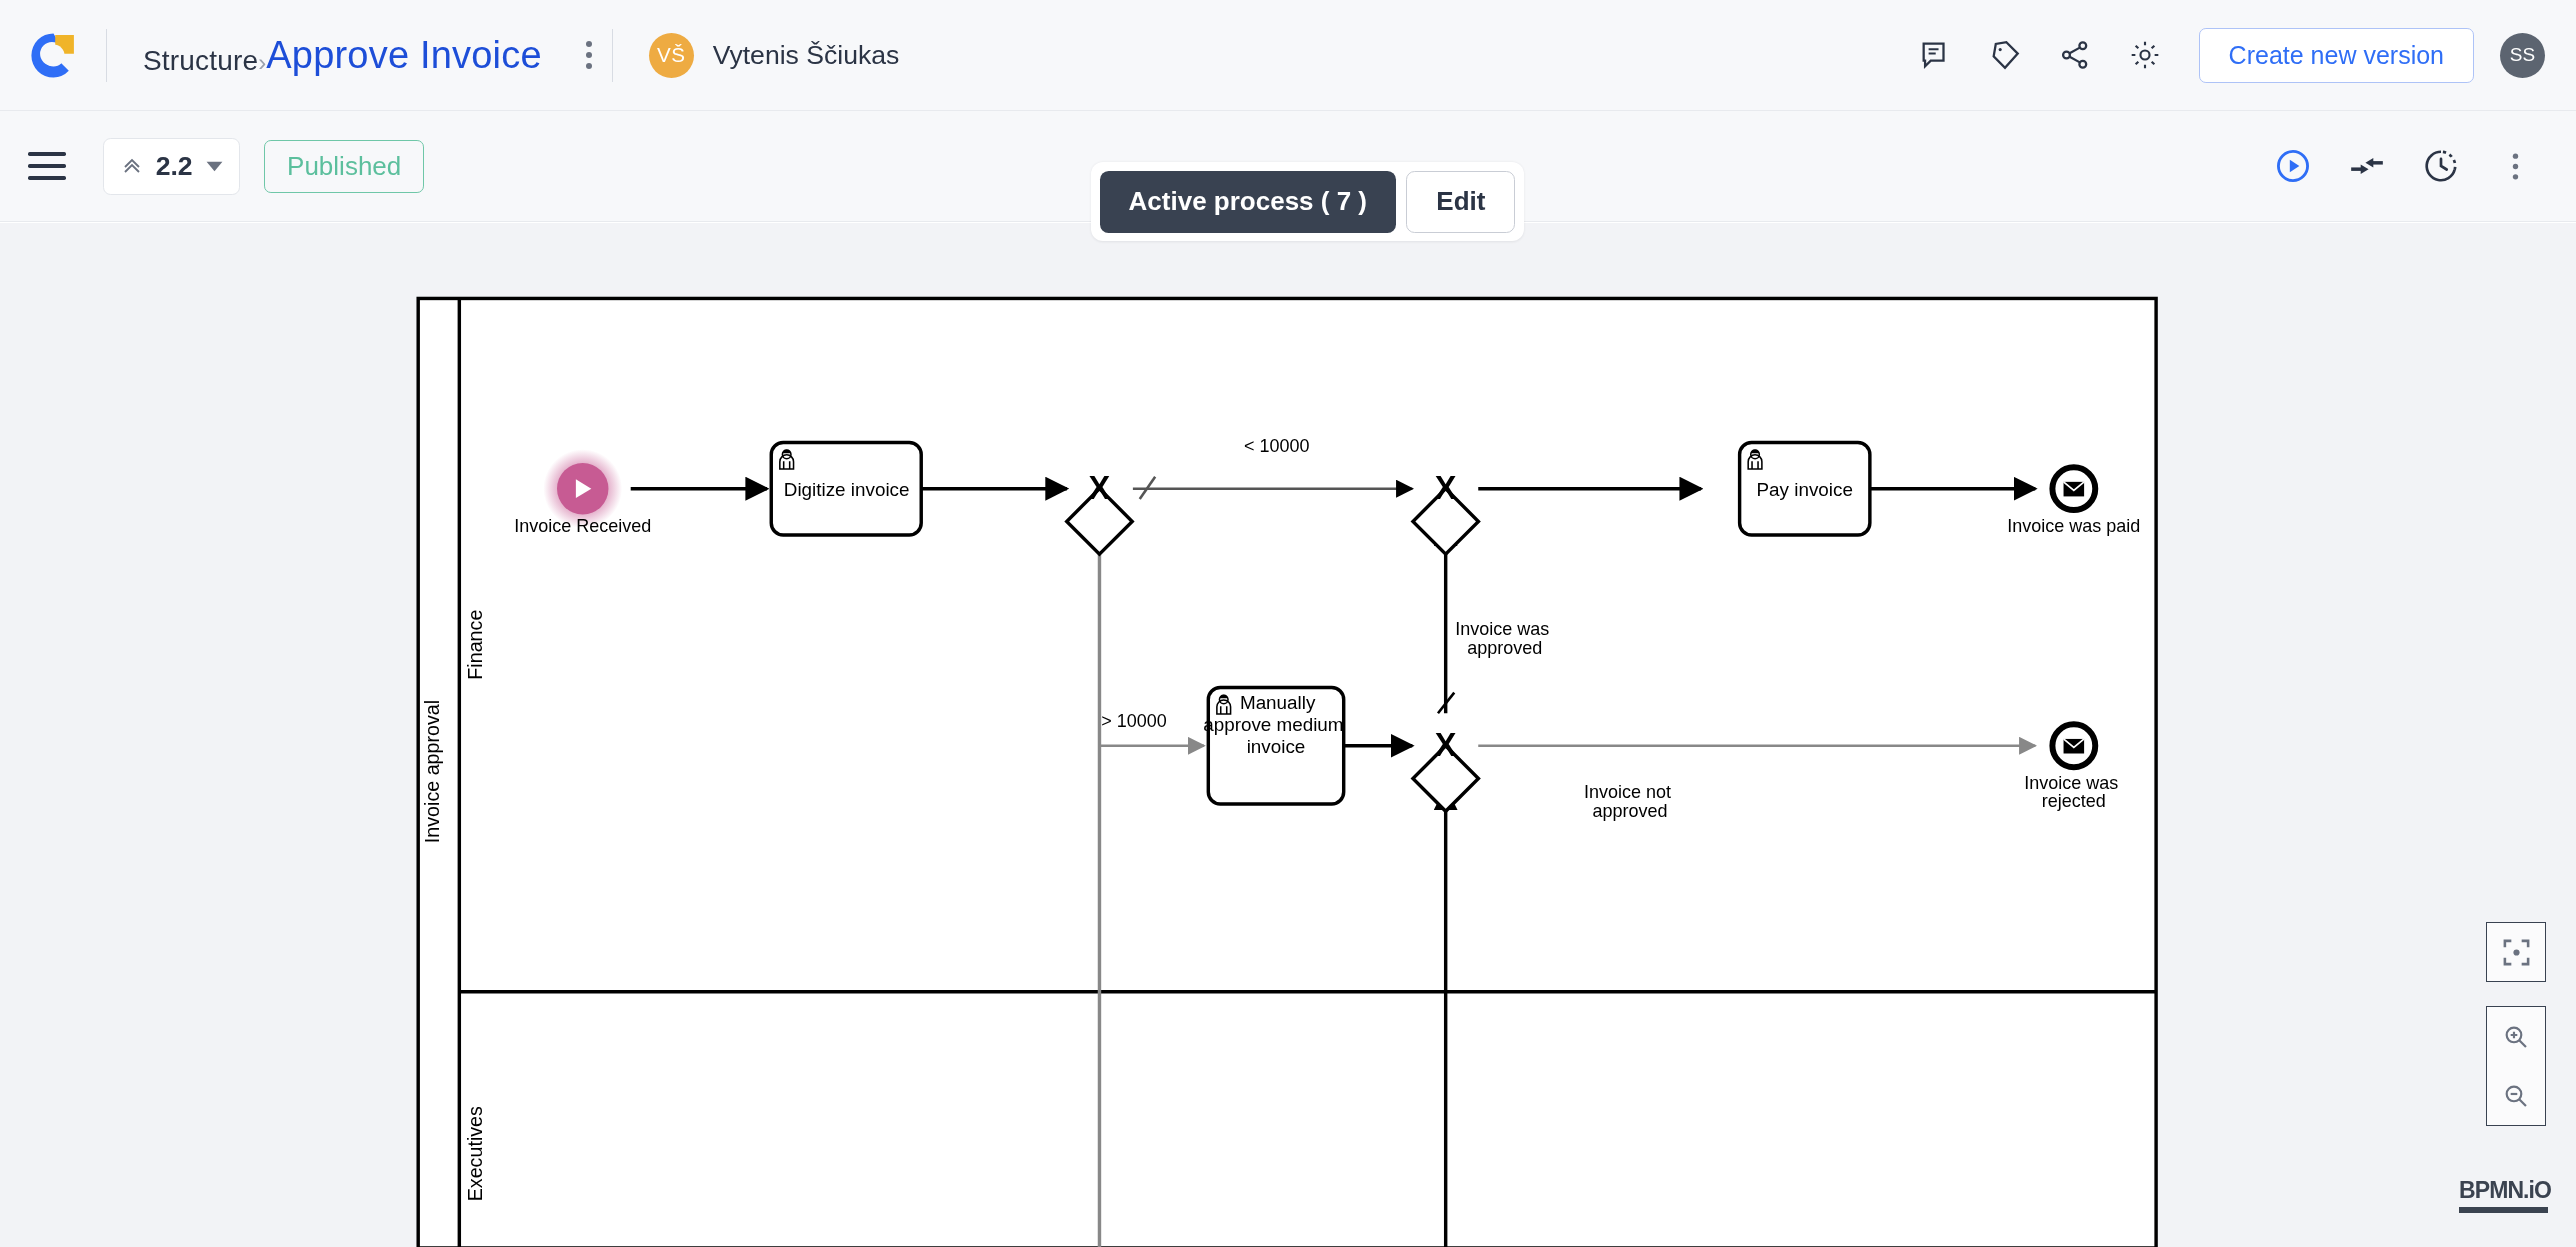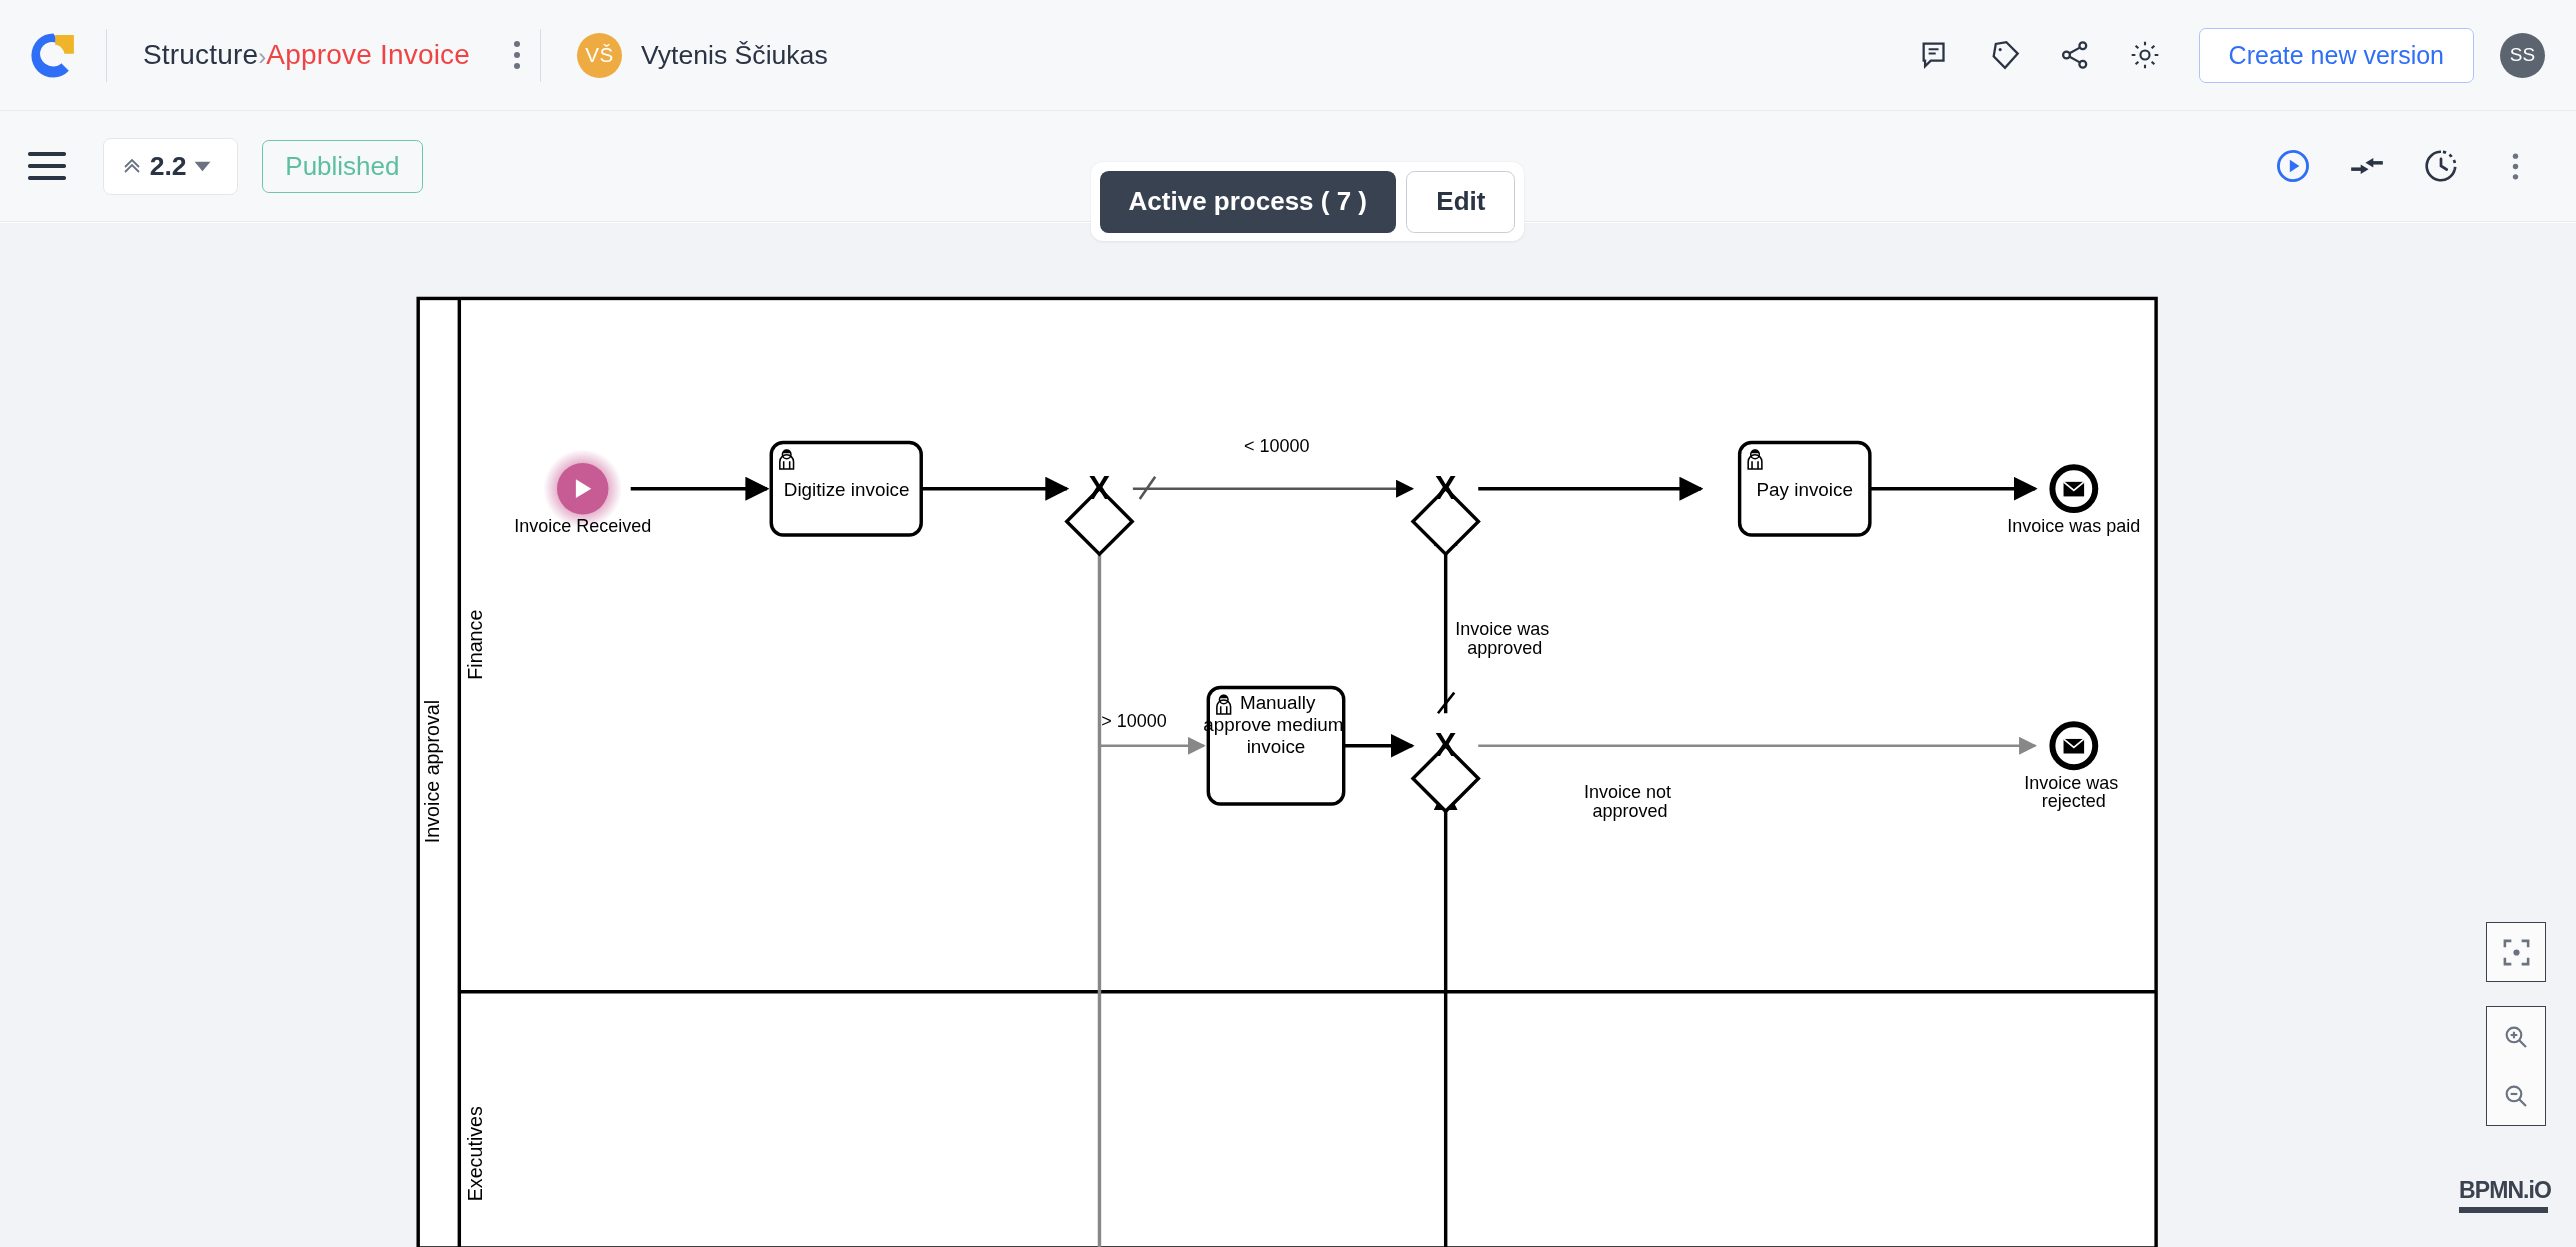--- a/index.html
+++ b/index.html
@@ -15,21 +15,21 @@
     position: absolute; left: 0; top: 0; width: 2576px; height: 111px;
     background: #f7f8fa;
     display: flex; align-items: center;
     border-bottom: 0.9px solid #e8eaee;
   }
   .logo-wrap { width: 106px; display: flex; align-items: center; justify-content: center; }
   .vdiv { width: 0.9px; height: 53px; background: #d8dce3; }
   .crumbs { display: flex; align-items: flex-end; padding-left: 36px; }
   .crumb-root { font-size: 28px; color: #2b3445; letter-spacing: 0.2px; }
   .crumb-sep { font-size: 24px; color: #9aa1ad; }
-  .crumb-cur { font-size: 28px; color: #ef4444; letter-spacing: 0.2px; }
+  .crumb-cur { font-size: 38px; color: #1d4ed8; letter-spacing: 0.2px; }
   .kebab { width: 46px; height: 53px; display:flex; flex-direction:column;
            align-items:center; justify-content:center; gap:5.1px; margin-left: 24px; }
   .kebab i { width: 6px; height: 6px; border-radius: 50%; background: #6b7280; display:block; }
   .user-block { display:flex; align-items:center; gap: 19px; padding-left: 36px; }
   .avatar-vs {
     width: 45px; height: 45px; border-radius: 50%;
     background: #eeab42; color: #ffffff;
     font-size: 20.6px; display:flex; align-items:center; justify-content:center;
     letter-spacing: 0.4px;
   }
@@ -51,21 +51,21 @@
   .toolbar {
     position: absolute; left: 0; top: 111px; width: 2576px; height: 111px;
     background: #f7f8fa; border-bottom: 0.9px solid #e8eaee;
     display: flex; align-items: center;
   }
   .burger { width: 74px; display:flex; flex-direction:column; align-items:center; gap:7.7px; margin-left: 10.3px; }
   .burger i { width: 38px; height: 4.3px; background: #2b3445; border-radius: 1.7px; display:block; }
   .ver-sel {
     margin-left: 19px; height: 57px; min-width: 135px; padding: 0 15.4px;
     background:#ffffff; border:0.9px solid #e3e6eb; border-radius: 7.7px;
-    display:flex; align-items:center; gap: 6px;
+    display:flex; align-items:center; gap: 12px;
   }
   .ver-num { font-size: 26.6px; color:#2b3445; font-weight: bold; }
   .badge-pub {
     margin-left: 24px; height: 53px; padding: 0 22px;
     border: 0.9px solid #6fc7a8; border-radius: 6.9px; background: transparent;
     color: #5cbf9d; font-size: 26px; display:flex; align-items:center;
   }
   .toolbar-right { margin-left: auto; display:flex; align-items:center; padding-right: 24px; }
   .ticon { width: 74px; height: 74px; display:flex; align-items:center; justify-content:center; }
 

